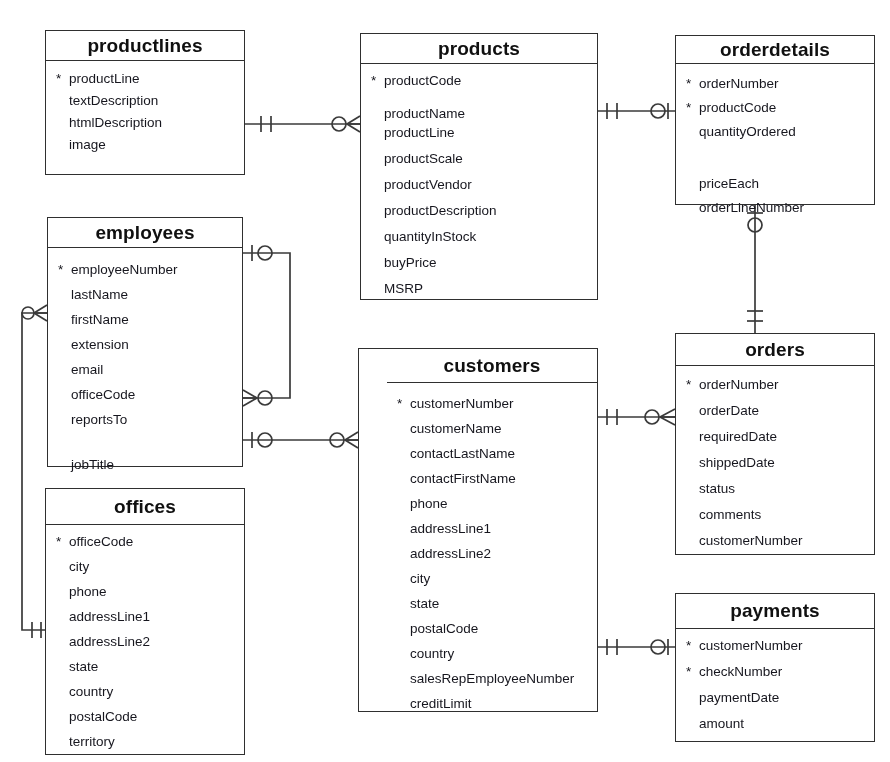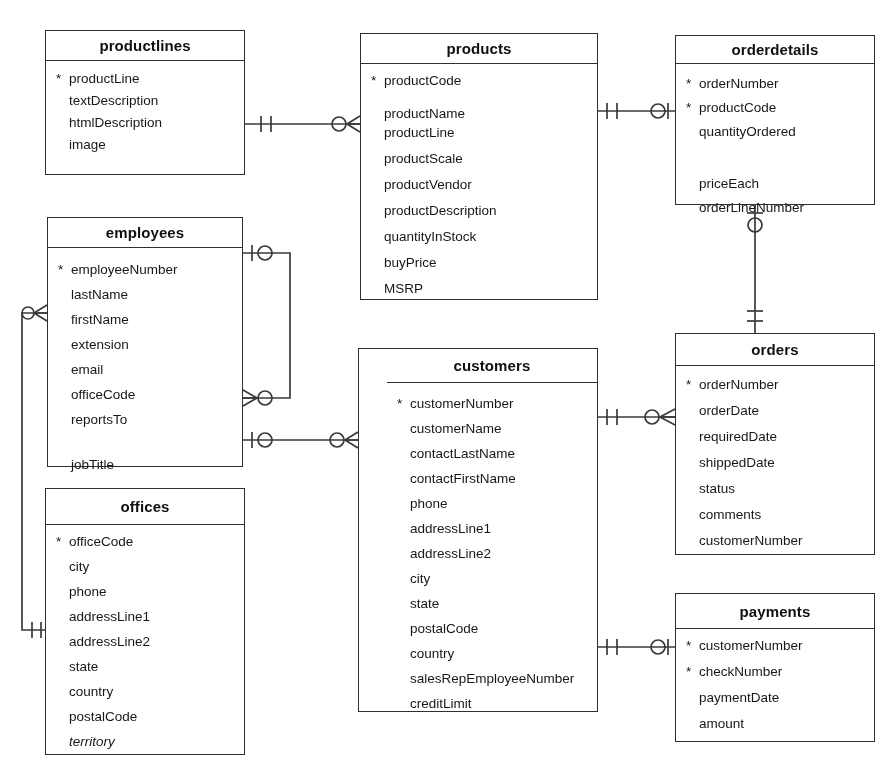--- a/index.html
+++ b/index.html
@@ -2,21 +2,21 @@
 <html><head>
 <meta charset="utf-8">
 <style>
   html,body{margin:0;padding:0;background:#ffffff;}
   body{width:890px;height:762px;position:relative;font-family:"Liberation Sans",sans-serif;}
   .canvas{position:absolute;left:0;top:0;width:890px;height:762px;background:#ffffff;overflow:hidden;}
   #connector-layer{position:absolute;left:0;top:0;z-index:1;}
   #tables-layer{position:absolute;left:0;top:0;width:100%;height:100%;z-index:2;}
   .table-box{position:absolute;background:#ffffff;border:1.8px solid #2f2f2f;box-sizing:border-box;}
   .table-title{border-bottom:1.8px solid #2f2f2f;display:flex;align-items:center;justify-content:center;
-               font-weight:bold;font-size:15px;color:#101010;box-sizing:border-box;letter-spacing:.1px;}
+               font-weight:bold;font-size:19px;color:#101010;box-sizing:border-box;letter-spacing:.1px;}
   .table-body{box-sizing:border-box;}
   .field-row{display:flex;align-items:center;line-height:1;}
   .field-key{flex:0 0 auto;width:13px;margin-left:10px;font-size:13.5px;color:#16161e;text-align:left;}
   .field-name{font-size:13.5px;color:#16161e;white-space:nowrap;}
 </style>
 </head>
 <body>
 
 <div class="canvas">
   <svg id="connector-layer" width="890" height="762" viewBox="0 0 890 762">
@@ -330,21 +330,21 @@
             <span class="field-name">state</span>
           </div>
           <div class="field-row" style="height: 25px;">
             <span class="field-key"></span>
             <span class="field-name">country</span>
           </div>
           <div class="field-row" style="height: 25px;">
             <span class="field-key"></span>
             <span class="field-name">postalCode</span>
           </div>
-          <div class="field-row" style="height: 25px; font-style: italic;">
+          <div class="field-row" style="height: 25px;">
             <span class="field-key"></span>
             <span class="field-name">territory</span>
           </div>
         </div>
       </div>
       <div class="table-box" style="left: 675px; top: 593px; width: 200px; height: 149px;">
         <div class="table-title" style="height: 35px;">payments</div>
         <div class="table-body" style="padding-top: 4px;">
           <div class="field-row" style="height: 26px;">
             <span class="field-key">*</span>

